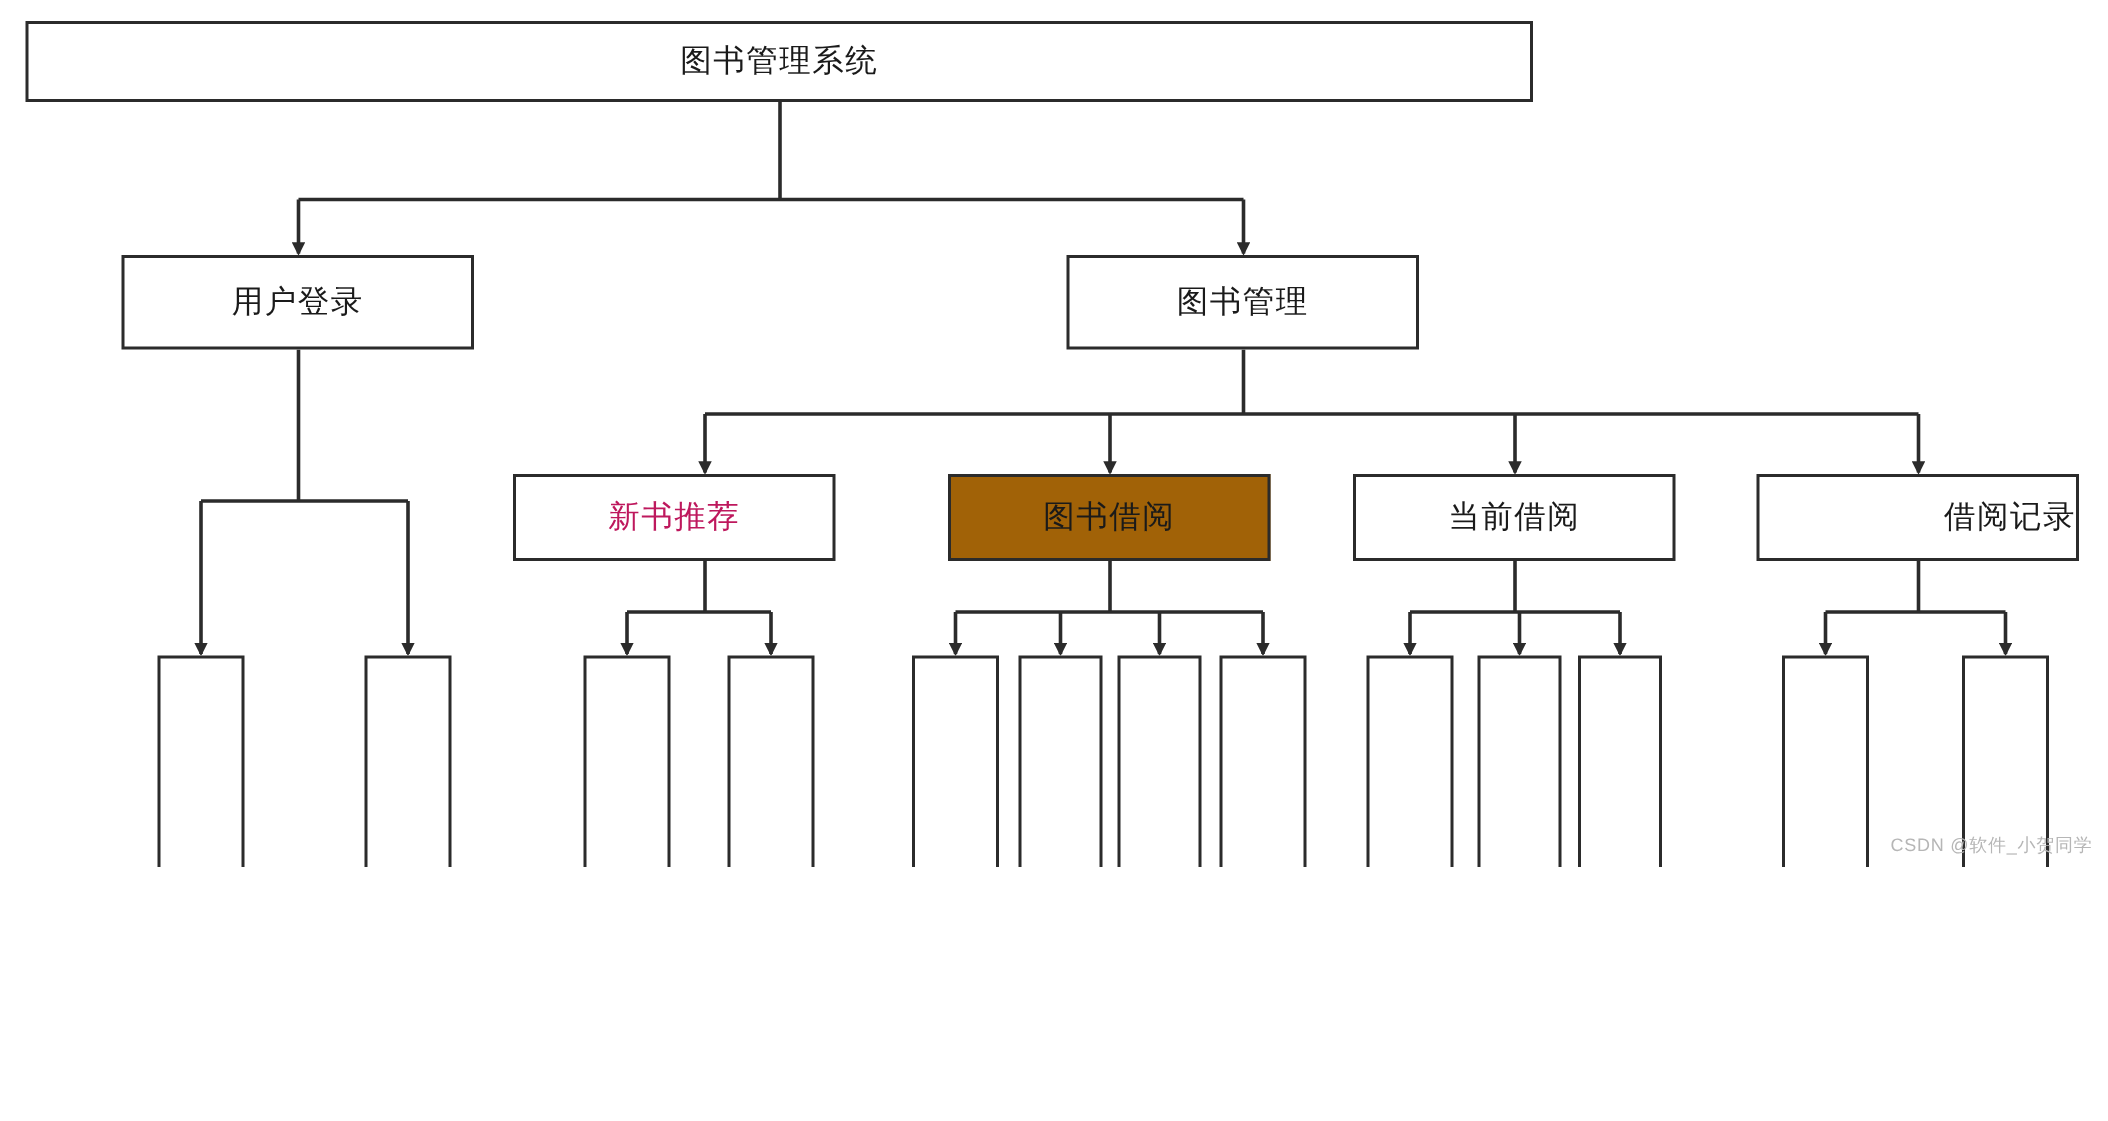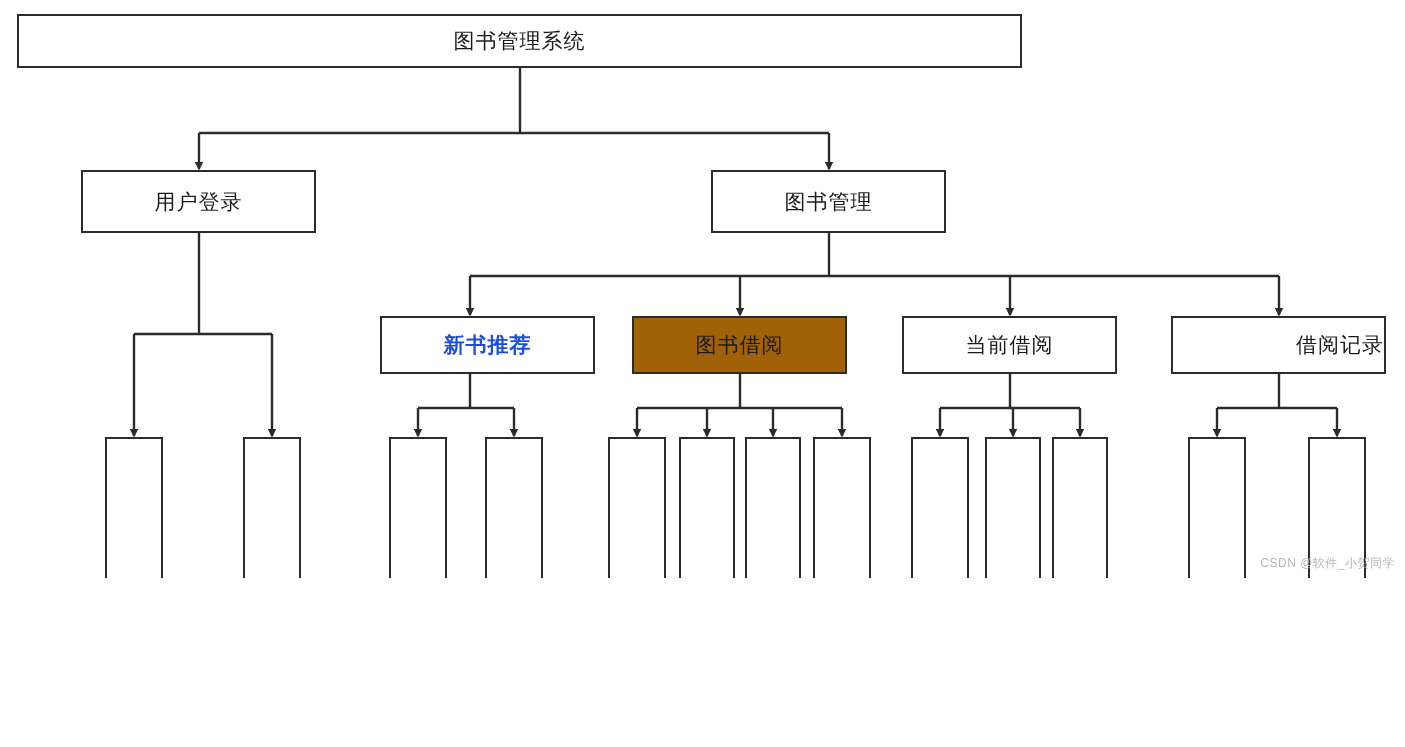--- a/index.html
+++ b/index.html
@@ -121,27 +121,27 @@
   <div id="nodes-layer">
       <div class="node horizontal" id="node-root" style="left: 17px; top: 14px; width: 1005px; height: 54px; border-color: rgb(43, 43, 43); background: rgb(255, 255, 255); color: rgb(26, 26, 26);">
         <span class="node-label">图书管理系统</span>
       </div>
       <div class="node horizontal" id="node-user-login" style="left: 81px; top: 170px; width: 235px; height: 63px; border-color: rgb(43, 43, 43); background: rgb(255, 255, 255); color: rgb(26, 26, 26);">
         <span class="node-label">用户登录</span>
       </div>
       <div class="node horizontal" id="node-book-manage" style="left: 711px; top: 170px; width: 235px; height: 63px; border-color: rgb(43, 43, 43); background: rgb(255, 255, 255); color: rgb(26, 26, 26);">
         <span class="node-label">图书管理</span>
       </div>
-      <div class="node horizontal" id="node-new-book-rec" style="left: 380px; top: 316px; width: 215px; height: 58px; border-color: rgb(43, 43, 43); background: rgb(255, 255, 255); color: #1d4ed8; font-weight: bold;">
+      <div class="node horizontal" id="node-new-book-rec" style="left: 342px; top: 316px; width: 215px; height: 58px; border-color: rgb(43, 43, 43); background: rgb(255, 255, 255); color: #be185d;">
         <span class="node-label">新书推荐</span>
       </div>
       <div class="node horizontal" id="node-book-borrow" style="left: 632px; top: 316px; width: 215px; height: 58px; border-color: rgb(43, 43, 43); background: #a16207; color: rgb(26, 26, 26);">
         <span class="node-label">图书借阅</span>
       </div>
-      <div class="node horizontal" id="node-current-borrow" style="left: 902px; top: 316px; width: 215px; height: 58px; border-color: rgb(43, 43, 43); background: rgb(255, 255, 255); color: rgb(26, 26, 26);">
+      <div class="node horizontal" id="node-current-borrow" style="left: 902px; top: 316px; width: 215px; height: 58px; border-color: rgb(43, 43, 43); background: rgb(255, 255, 255); color: rgb(26, 26, 26); font-family: Liberation Serif, serif;">
         <span class="node-label">当前借阅</span>
       </div>
       <div class="node horizontal" id="node-borrow-record" style="left: 1171px; top: 316px; width: 215px; height: 58px; border-color: rgb(43, 43, 43); background: rgb(255, 255, 255); color: rgb(26, 26, 26); justify-content: flex-end;">
         <span class="node-label">借阅记录</span>
       </div>
       <div class="node vertical" id="node-leaf-user-login" style="left: 105px; top: 437px; width: 58px; height: 300px; border-color: rgb(43, 43, 43); background: rgb(255, 255, 255); color: rgb(26, 26, 26);">
         <span class="node-label">用户登录</span>
       </div>
       <div class="node vertical" id="node-leaf-logout" style="left: 243px; top: 437px; width: 58px; height: 300px; border-color: rgb(43, 43, 43); background: rgb(255, 255, 255); color: rgb(26, 26, 26);">
         <span class="node-label">注销登录</span>

